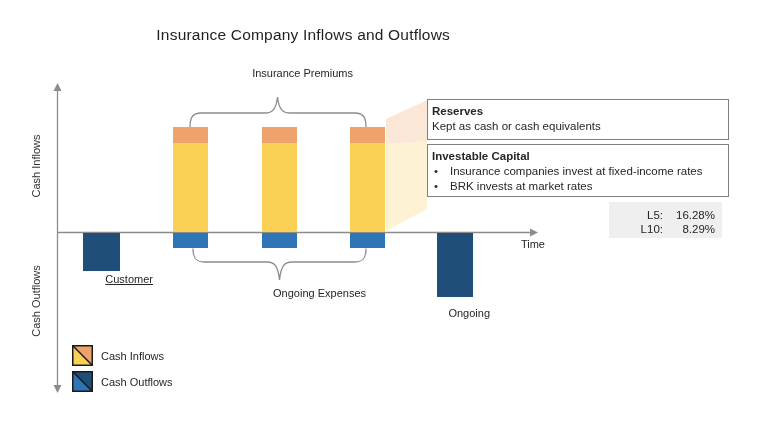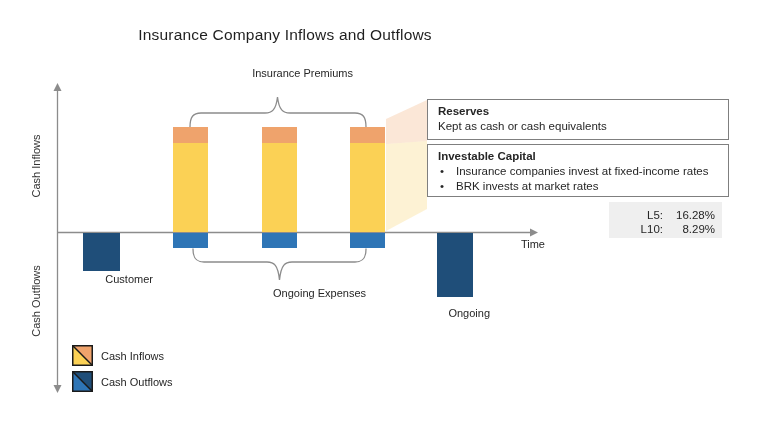--- a/index.html
+++ b/index.html
@@ -10,21 +10,21 @@
     background: #ffffff;
     font-family: "Liberation Sans", sans-serif;
     color: #262626;
     overflow: hidden;
   }
   .abs { position: absolute; }
 
   .title {
     left: 120px; top: 26px; width: 330px;
     font-size: 15.5px; color: #1f1f1f; letter-spacing: .2px;
-    text-align: center; white-space: nowrap;
+    text-align: right; white-space: nowrap;
   }
 
   .svg-layer { left: 0; top: 0; width: 761px; height: 433px; }
 
   .rot-label {
     font-size: 11px; color: #333;
     transform: rotate(-90deg); transform-origin: center;
     white-space: nowrap; text-align: center;
   }
   .rot-inflows  { left: -14px; top: 160px; width: 100px; }
@@ -39,21 +39,21 @@
   .seg-cap    { top: 0;    height: 16px; background: #EFA36C; }
   .seg-body   { top: 16px; height: 89px; background: #FBD155; }
   .seg-exp    { top: 106px; height: 15px; background: #2E75B6; }
 
   .navy-bar { background: #1F4E79; }
 
   .callout {
     background: #ffffff;
     border: 1px solid #7F7F7F;
     box-sizing: border-box;
-    padding: 4px 10px;
+    padding: 4px 4px;
     font-size: 11.5px;
     line-height: 15px;
   }
   .callout .c-title { font-weight: bold; }
   .bullet-row { display: grid; grid-template-columns: 18px 1fr; }
   .bullet-row .dot { text-align: left; padding-left: 2px; }
 
   .stats-box {
     left: 609px; top: 202px; width: 113px; height: 36px;
     background: #EFEFEF;
@@ -115,21 +115,21 @@
   </div>
 
   <div class="bar navy-bar" style="left:83px; top:233px; width:37px; height:38px;"></div>
   <div class="bar navy-bar" style="left:437px; top:233px; width:36px; height:64px;"></div>
 
   <div class="abs lbl" style="left:203px; top:67px; width:150px;">Insurance Premiums</div>
   <div class="abs lbl" style="left:216px; top:287px; width:150px;">Ongoing Expenses</div>
   <div class="abs lbl" style="left:485px; top:238px; width:60px;">Time</div>
   <div class="abs lbl" style="left:420px; top:307px; width:70px;">Ongoing</div>
   <div class="abs" style="left:53px; top:272px; width:100px;">
-    <div class="lbl" style="line-height:15px;">Customer</div>
+    <div class="lbl" style="line-height:15px;text-decoration:underline;">Customer</div>
   </div>
 
   <div class="abs callout" style="left:427px; top:99px; width:302px; height:41px;">
     <div class="c-title">Reserves</div>
     <div>Kept as cash or cash equivalents</div>
   </div>
 
   <div class="abs callout" style="left:427px; top:144px; width:302px; height:53px;">
     <div class="c-title">Investable Capital</div>
     <div class="bullet-row">

